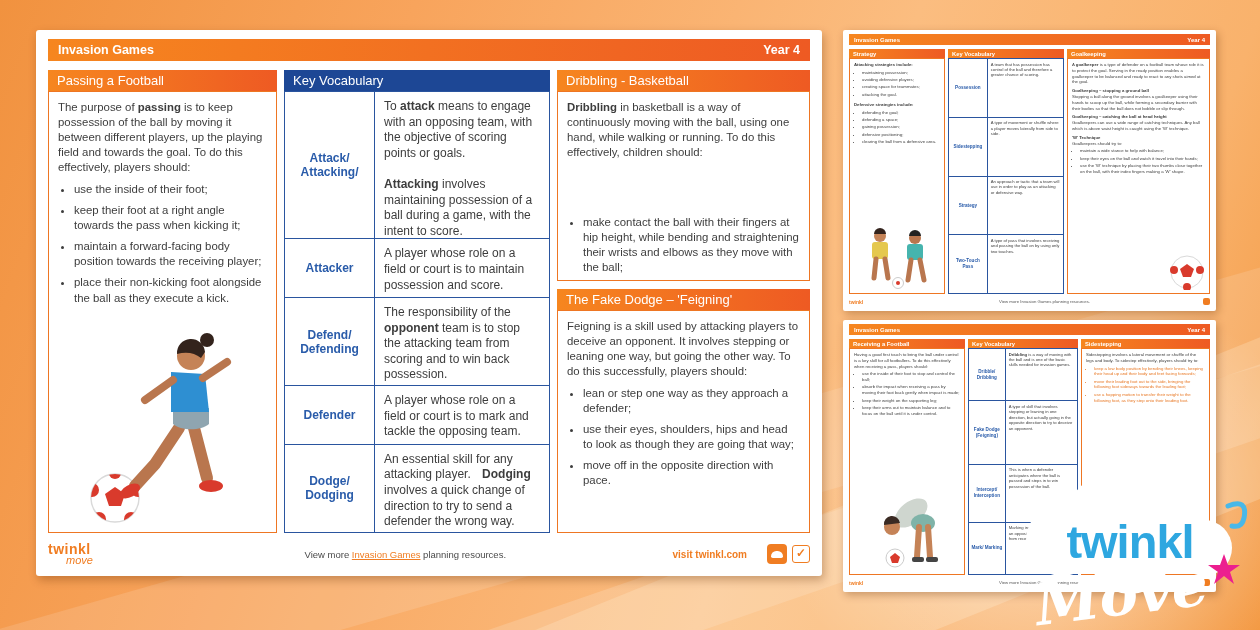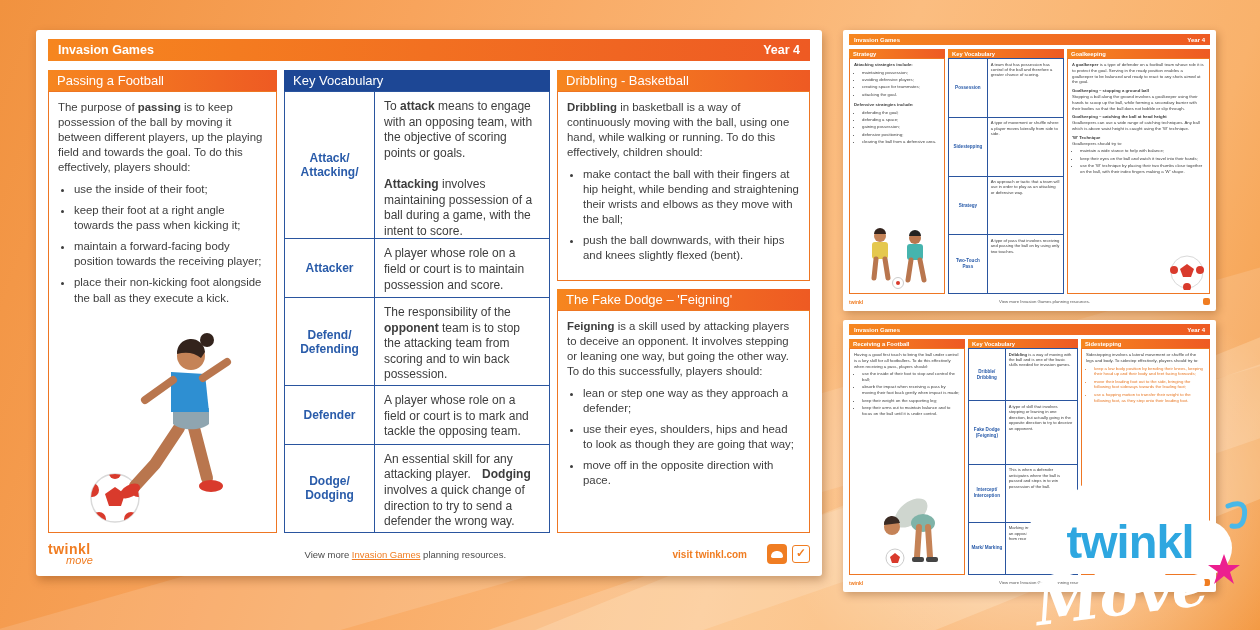--- a/index.html
+++ b/index.html
@@ -38,21 +38,21 @@
   ul.bullets li { margin-bottom:6px; }
   .art { margin-top:auto; align-self:center; flex:0 0 auto; }
 
   .vtable { border:1.6px solid #2a559f; flex:1 1 auto; display:flex; flex-direction:column; overflow:hidden; }
   .vrow { display:flex; border-bottom:1.4px solid #2a559f; flex:1 1 auto; min-height:0; }
   .vrow:last-child { border-bottom:none; }
   .vterm { width:90px; min-width:90px; border-right:1.4px solid #2a559f; color:#2a5caa; font-weight:bold;
            font-size:12px; display:flex; align-items:center; justify-content:center; text-align:center; padding:4px 6px; }
   .vdef  { flex:1; padding:7px 9px; font-size:12px; color:#3d3d3d; line-height:1.3; white-space:pre-line; }
 
-  .box-fixed { flex:0 0 auto; height:190px; }
+  .box-fixed { flex:0 0 auto; height:190px;gap:48px; }
   .gap8 { height:8px; flex:0 0 auto; }
 
   .main-footer { flex:0 0 auto; height:30px; margin-top:6px; display:flex; align-items:center; }
   .brand-mini { width:90px; display:flex; flex-direction:column; line-height:1; }
   .brand-mini .b1 { color:#f07d22; font-weight:800; font-size:14px; letter-spacing:.5px; }
   .brand-mini .b2 { color:#f07d22; font-style:italic; font-size:11px; padding-left:18px; margin-top:-1px; }
   .center-note { flex:1; text-align:center; font-size:9.5px; color:#4a4a4a; }
   .center-note a { color:#f07d22; text-decoration:underline; cursor:pointer; }
   .visit { color:#f07d22; font-size:10px; font-weight:bold; margin-right:20px; }
   .mini-sq { width:20px; height:20px; background:#f07d22; border-radius:4px; margin-right:5px; position:relative; }
@@ -187,21 +187,21 @@
       <div class="obox box-fixed">
         <p><span style="font-weight: 700;">Dribbling</span><span> in basketball is a way of continuously moving with the ball, using one hand, while walking or running. To do this effectively, children should:</span></p>
         <ul class="bullets">
             <li>make contact the ball with their fingers at hip height, while bending and straightening their wrists and elbows as they move with the ball;</li>
             <li>push the ball downwards, with their hips and knees slightly flexed (bent).</li>
           </ul>
       </div>
       <div class="gap8"></div>
       <div class="col-header">The Fake Dodge – 'Feigning'</div>
       <div class="obox">
-        <p><span style="font-weight: 700;">Feigning</span><span> is a skill used by attacking players to deceive an opponent. It involves stepping or leaning one way, but going the other way. To do this successfully, players should:</span></p>
+        <p><span style="font-weight: 400;">Feigning</span><span> is a skill used by attacking players to deceive an opponent. It involves stepping or leaning one way, but going the other way. To do this successfully, players should:</span></p>
         <ul class="bullets">
             <li>lean or step one way as they approach a defender;</li>
             <li>use their eyes, shoulders, hips and head to look as though they are going that way;</li>
             <li>move off in the opposite direction with pace.</li>
           </ul>
       </div>
     </div>
   </div>
 
   <div class="main-footer">

